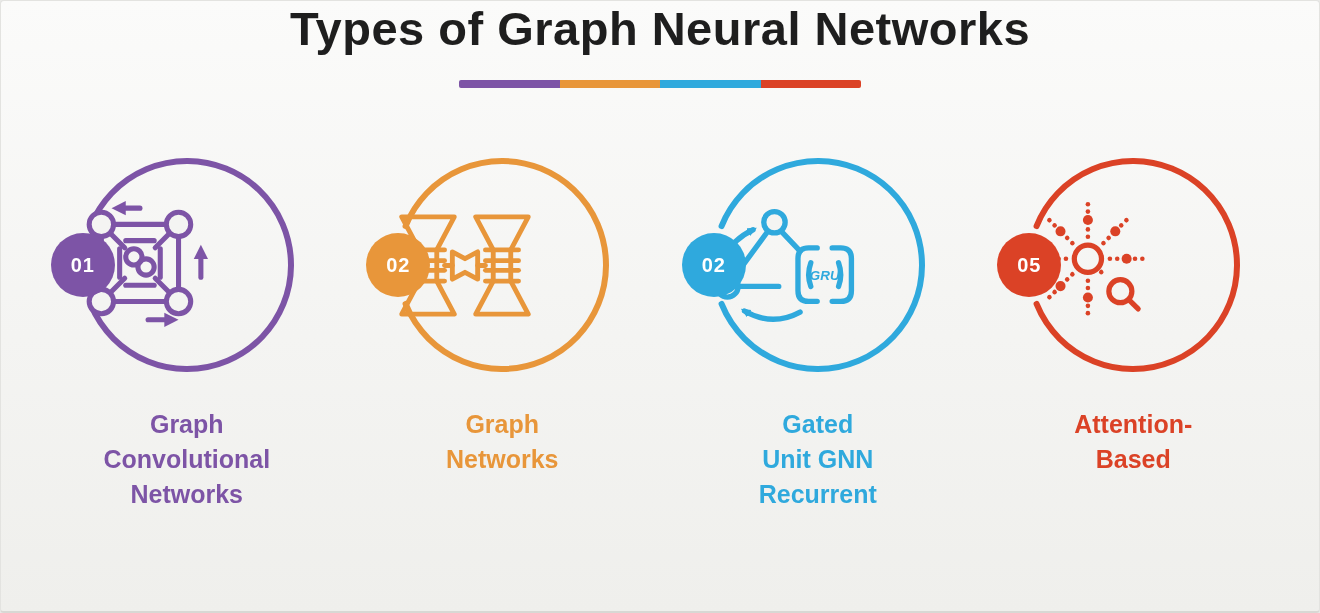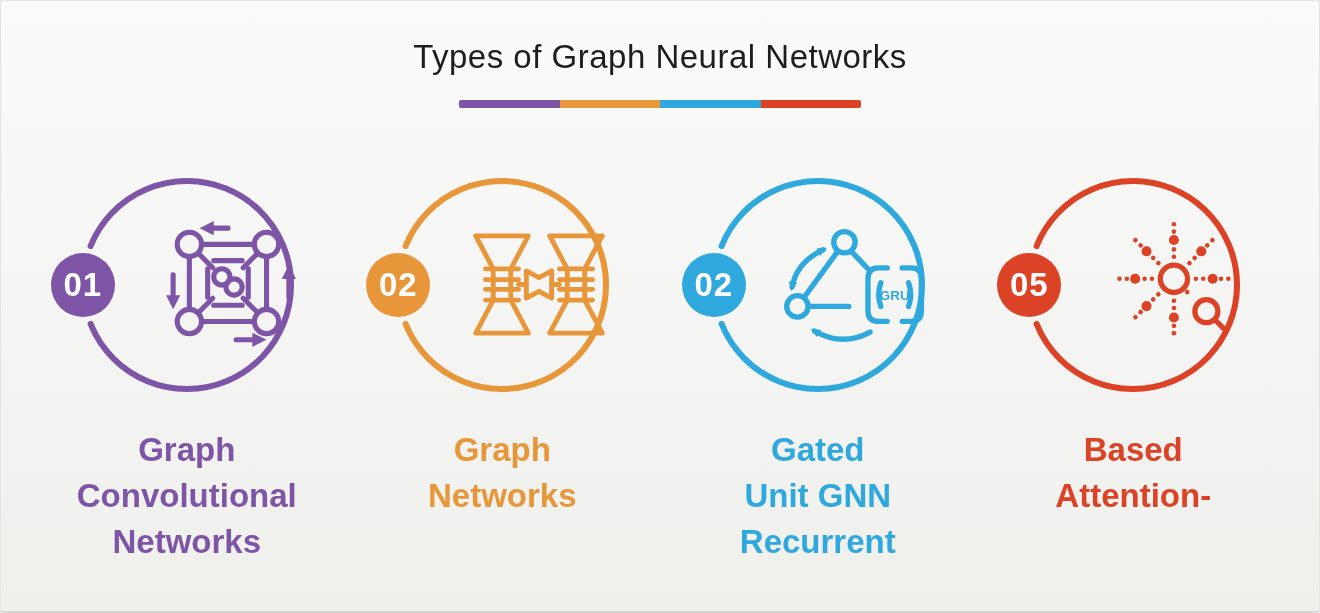--- a/index.html
+++ b/index.html
@@ -3,36 +3,36 @@
 <meta charset="utf-8">
 <style>
   html,body{margin:0;padding:0;background:#e9e9e7;}
   .page{
     width:1320px;height:613px;box-sizing:border-box;position:relative;overflow:hidden;
     background:linear-gradient(180deg,#fbfbfa 0%,#f4f4f2 55%,#efefec 100%);
     border:1px solid #e3e3e0;border-bottom:2px solid #d8d8d4;border-radius:4px;
     font-family:"Liberation Sans","DejaVu Sans",sans-serif;
   }
   .title{
-    margin:0;padding-top:36px;text-align:center;
-    font-size:33px;font-weight:400;color:#1e1e1e;letter-spacing:.5px;line-height:1.2;
+    margin:0;text-align:center;
+    font-size:47px;font-weight:700;color:#1e1e1e;letter-spacing:.5px;line-height:1.2;
   }
   .divider{width:402px;height:8px;margin:23px auto 0;display:flex;border-radius:2px;overflow:hidden;}
   .divider span{flex:1;}
   .cards{display:flex;padding:0 28px;margin-top:67px;}
   .card{width:316px;display:flex;flex-direction:column;align-items:center;color:var(--c);}
   .figure{position:relative;width:220px;height:220px;}
   .ring{position:absolute;inset:0;width:220px;height:220px;}
-  .icon-wrap{position:absolute;inset:0;display:flex;align-items:center;justify-content:flex-end;}
+  .icon-wrap{position:absolute;inset:0;display:flex;align-items:center;justify-content:flex-start;font-style:italic;}
   .badge{
     position:absolute;left:-26px;top:78px;width:64px;height:64px;border-radius:50%;
     background:var(--c);display:flex;align-items:center;justify-content:center;
   }
-  .badge span{color:#ffffff;font-size:33px;font-weight:700;letter-spacing:1px;}
-  .label{margin-top:32px;text-align:center;font-size:33px;font-weight:700;line-height:1.4;}
+  .badge span{color:#ffffff;font-size:20px;font-weight:700;letter-spacing:1px;}
+  .label{margin-top:32px;text-align:center;font-size:25px;font-weight:700;line-height:1.4;}
   .label span{display:block;}
   svg{display:block;}
   svg text{font-family:"Liberation Sans","DejaVu Sans",sans-serif;font-weight:bold;}
   .stroke{stroke:currentColor;fill:none;stroke-width:5;stroke-linecap:round;stroke-linejoin:round;}
   .node{stroke:currentColor;fill:#f4f4f2;stroke-width:5;}
   .fill{fill:currentColor;stroke:none;}
 </style>
 </head>
 <body>
 
@@ -227,19 +227,19 @@
               <circle class="stroke" cx="93" cy="89" r="11"></circle>
               <line class="stroke" x1="101" y1="97" x2="110" y2="106" stroke-width="5.5"></line>
             </g>
           </svg>
         </div>
         <div class="badge">
           <span>05</span>
         </div>
       </div>
       <div class="label">
+        <span>Attention-</span>
         <span>Based</span>
-        <span>Attention-</span>
       </div>
     </div>
 
   </div>
 </div>
 
 </body></html>

